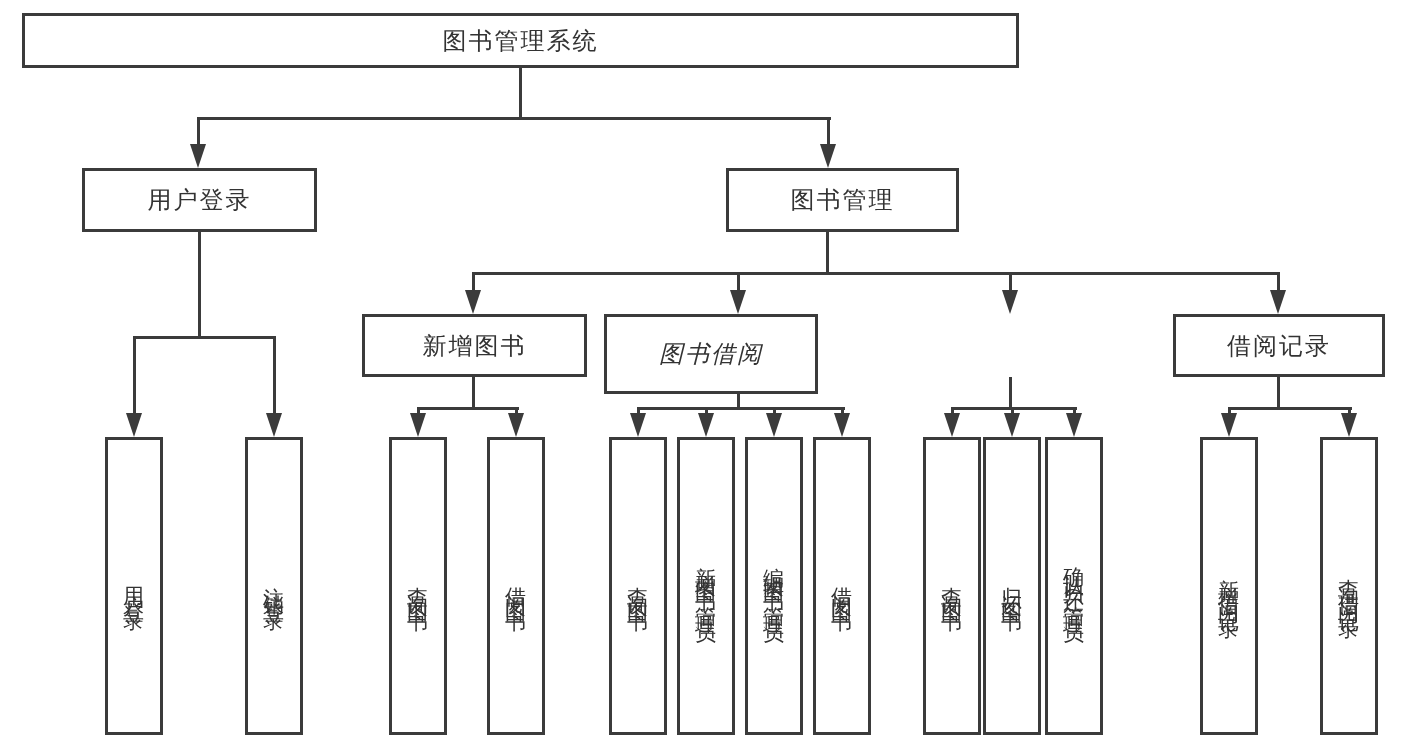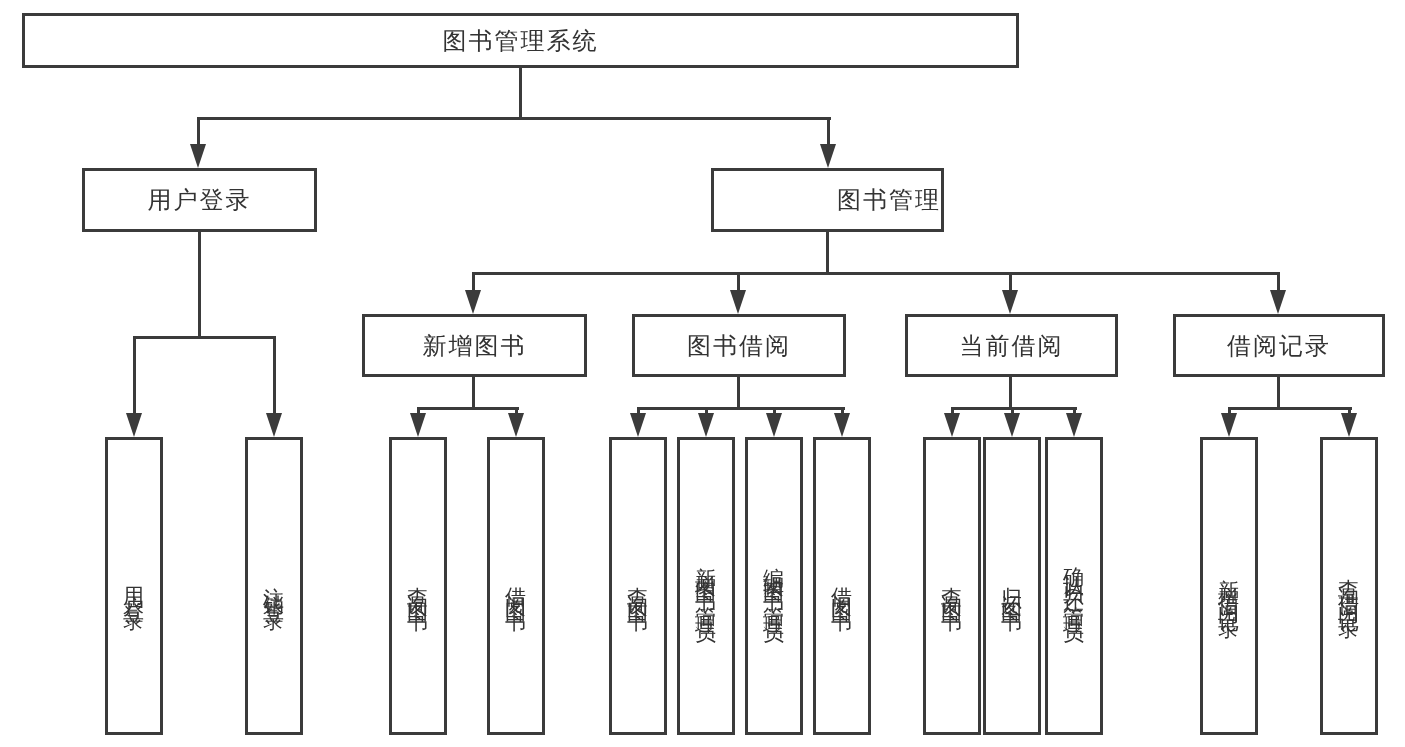--- a/index.html
+++ b/index.html
@@ -93,32 +93,29 @@
   <div class="vl" style="left:1348px;top:407px;height:10px;"></div>
   <div class="ar" style="left:1341px;top:413px;"></div>
 
   <div class="box hbox" style="left:22px;top:13px;width:997px;height:55px;">
     <span class="lbl">图书管理系统</span>
   </div>
 
   <div class="box hbox" style="left:82px;top:168px;width:235px;height:64px;">
     <span class="lbl">用户登录</span>
   </div>
-  <div class="box hbox" style="left:711px;top:168px;width:233px;height:64px;justify-content:flex-end;">
+  <div class="box hbox" style="left:726px;top:168px;width:233px;height:64px;">
     <span class="lbl">图书管理</span>
   </div>
 
   <div class="box hbox" style="left:362px;top:314px;width:225px;height:63px;">
     <span class="lbl">新增图书</span>
   </div>
-  <div class="box hbox" style="left:632px;top:314px;width:214px;height:63px;">
+  <div class="box hbox" style="left:604px;top:314px;width:214px;height:80px;font-style:italic;">
     <span class="lbl">图书借阅</span>
-  </div>
-  <div class="box hbox" style="left:905px;top:314px;width:213px;height:63px;">
-    <span class="lbl">当前借阅</span>
   </div>
   <div class="box hbox" style="left:1173px;top:314px;width:212px;height:63px;">
     <span class="lbl">借阅记录</span>
   </div>
 
   <div class="box vbox" style="left:105px;top:437px;width:58px;height:298px;">
     <span class="lbl">用户登录</span>
   </div>
   <div class="box vbox" style="left:245px;top:437px;width:58px;height:298px;">
     <span class="lbl">注销登录</span>

